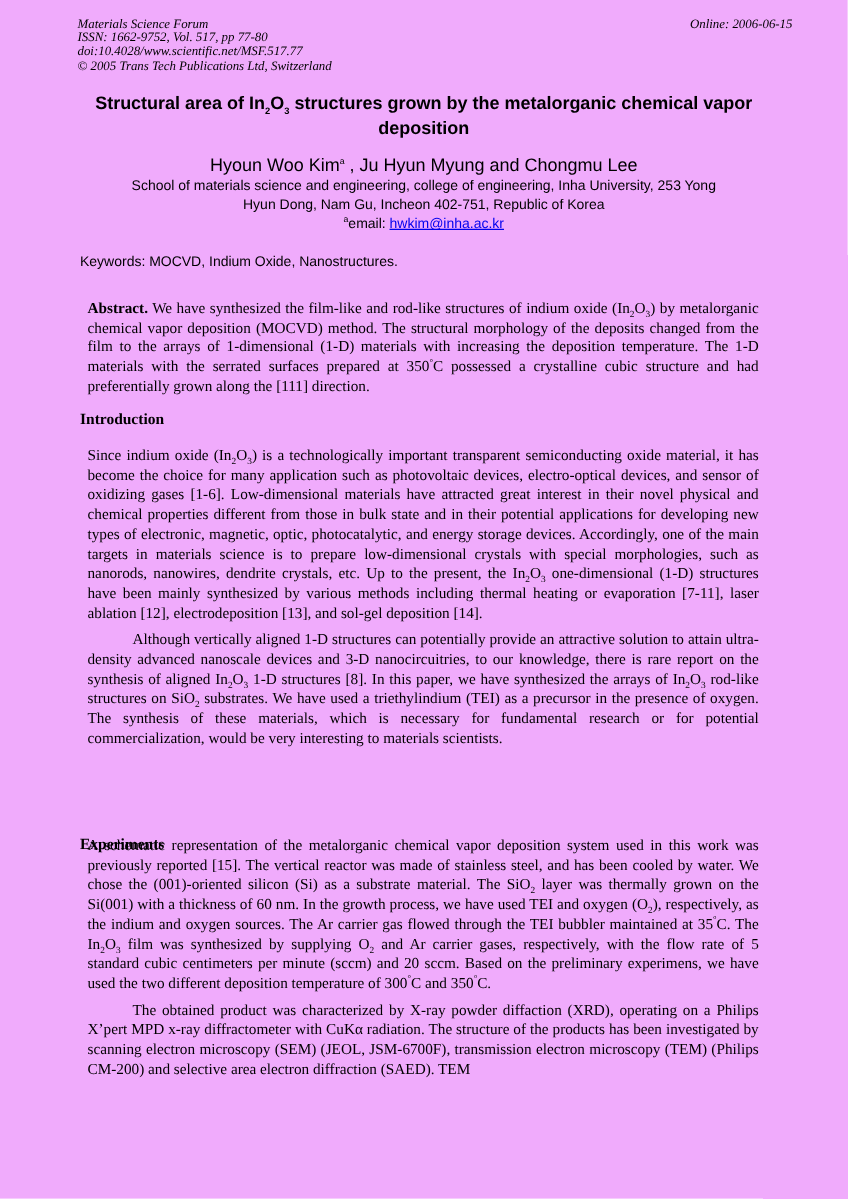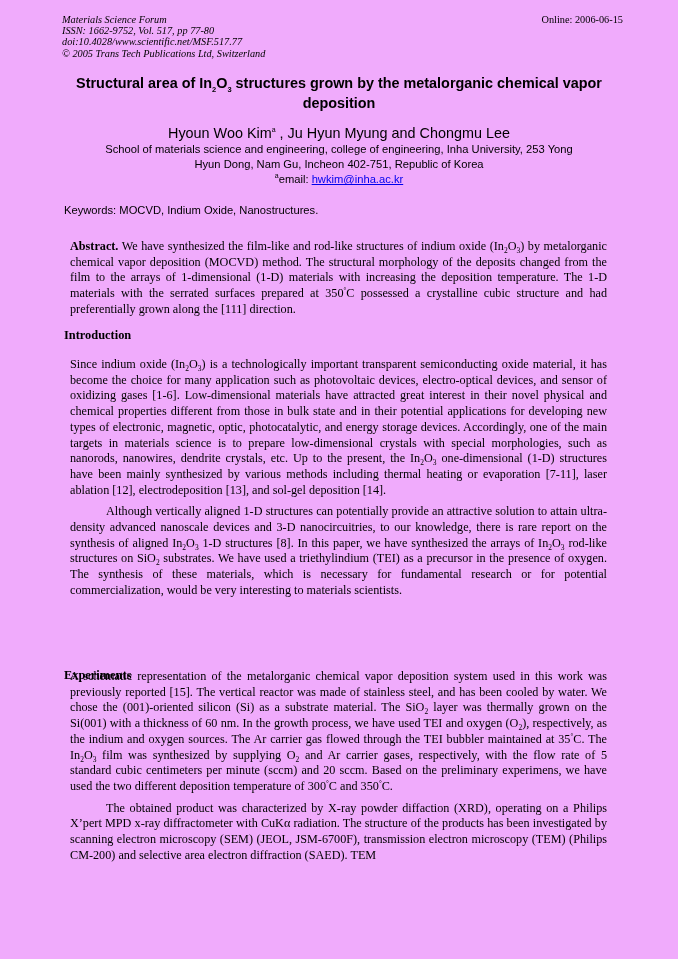--- a/index.html
+++ b/index.html
@@ -1,19 +1,19 @@
 <!DOCTYPE html>
 <html><head>
 <meta charset="utf-8">
 <style>
   html, body { margin: 0; padding: 0; background: #ffffff; }
   body { width: 678px; height: 959px; overflow: hidden; position: relative; color: #000; }
   .page { position: absolute; left: 0; top: 0; width: 678px; height: 959px; background: #f0abfc; padding-left: 19px; }
   .header-left { position: absolute; left: 62px; top: 14px; font-family: "Liberation Serif", serif; font-style: italic; font-size: 10.3px; line-height: 11.2px; }
-  .header-right { position: absolute; right: 74px; top: 14px; font-family: "Liberation Serif", serif; font-size: 10.3px; line-height: 11.2px; }
+  .header-right { position: absolute; right: 63px; top: 14px; font-family: "Liberation Serif", serif; font-style: italic; font-size: 10.3px; line-height: 11.2px; }
   .title { position: absolute; left: 62px; width: 554px; top: 74px; text-align: center; font-family: "Liberation Sans", sans-serif; font-weight: bold; font-size: 14.4px; line-height: 19.5px; }
   .authors { position: absolute; left: 62px; width: 554px; top: 124px; text-align: center; font-family: "Liberation Sans", sans-serif; font-size: 14.4px; line-height: 18px; }
   .affil { position: absolute; left: 62px; width: 554px; top: 142px; text-align: center; font-family: "Liberation Sans", sans-serif; font-size: 11.2px; line-height: 15.2px; }
   .affil a { color: #0000ee; text-decoration: underline; margin-top: 28px; }
   sup.s { font-size: 7px; vertical-align: super; line-height: 0; }
   sub.s { font-size: 7.5px; vertical-align: sub; line-height: 0; }
   .keywords { position: absolute; left: 64px; top: 203px; font-family: "Liberation Sans", sans-serif; font-size: 11.2px; line-height: 14px; }
   .body-text { position: absolute; left: 64px; width: 549px; font-family: "Liberation Serif", serif; font-size: 12.2px; line-height: 15.7px; text-align: justify; }
   .body-text p { margin: 6px; }
   .indent { text-indent: 36px; }

